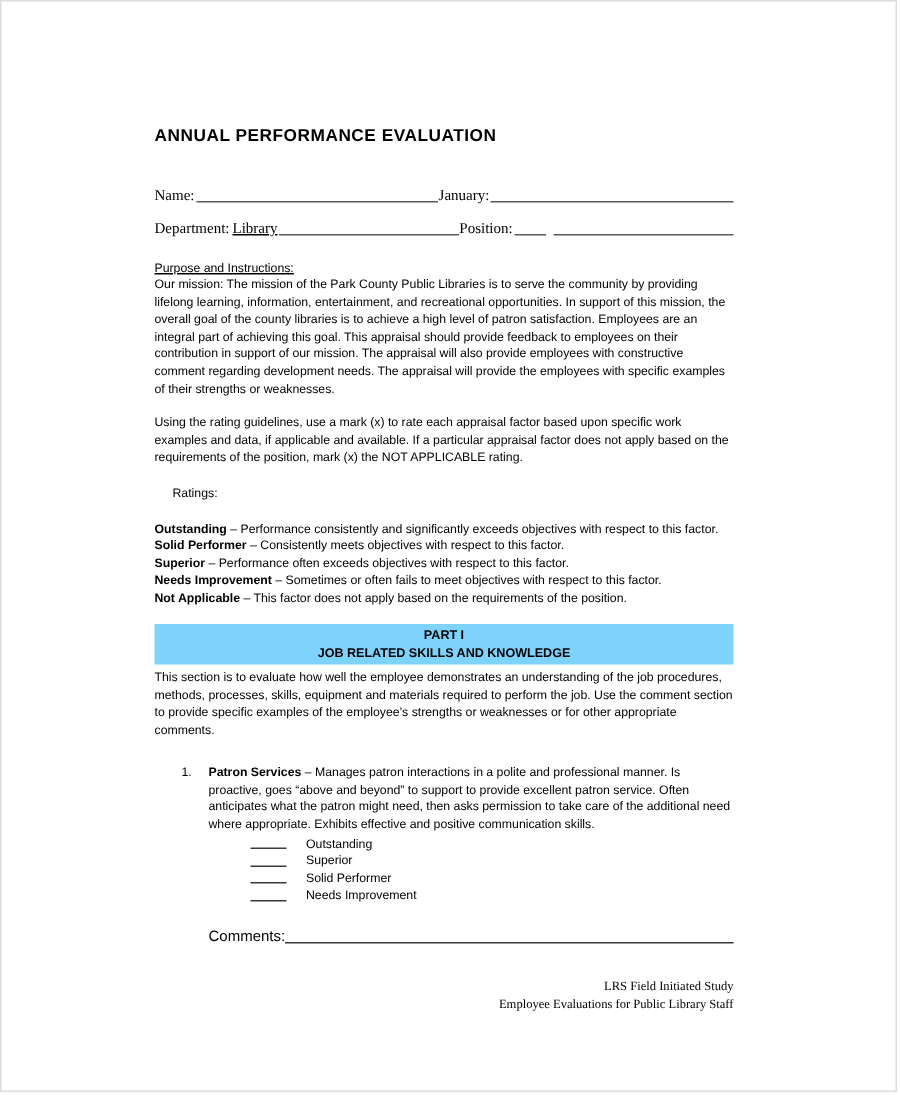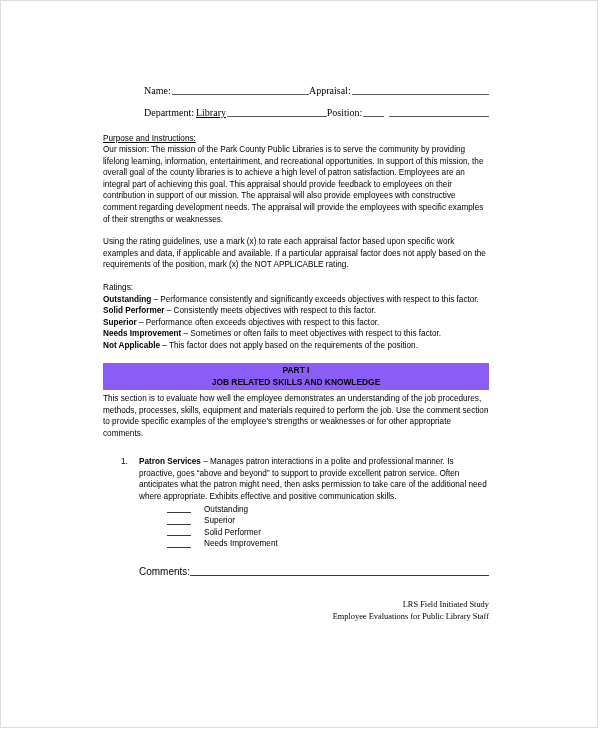--- a/index.html
+++ b/index.html
@@ -36,21 +36,20 @@
     font-size: 11.5px;
     letter-spacing: 0.35px;
     margin: 0 0 28px 0;
   }
 
   
   .form-block {
     font-family: "Liberation Serif", serif;
     font-size: 10px;
     margin-bottom: 16px;
-    margin-left: 41px;
   }
   .form-row {
     display: flex;
     align-items: flex-end;
     margin-bottom: 11px;
     white-space: nowrap;
   }
   .fld-label { flex: 0 0 auto; }
   .fld-value {
     flex: 0 0 auto;
@@ -77,32 +76,32 @@
   }
   p.body {
     font-size: 8.2px;
     line-height: 11.6px;
     margin: 0 0 11px 0;
     text-align: left;
   }
   .ratings-label {
     font-size: 8.2px;
     line-height: 11.6px;
+    margin: 12px;
+  }
+  .rating-def {
+    font-size: 8.2px;
+    line-height: 11.6px;
     margin: 0;
   }
-  .rating-def {
-    font-size: 8.2px;
-    line-height: 11.6px;
-    margin: 0;
-  }
   .rating-def b { font-weight: bold; }
 
   
   .part-bar {
-    background: #8b5cf6;
+    background: #7dd3fc;
     text-align: center;
     font-weight: bold;
     font-size: 8.4px;
     line-height: 12.2px;
     padding: 1px 0 2px 0;
     margin: 11px 0 3px 0;
   }
 
   
   .factor-list {
@@ -167,27 +166,28 @@
     margin-top: 22px;
     font-family: Liberation Serif, serif;
   }
 </style>
 </head>
 <body>
 
 <div id="page">
   <div id="sheet">
 
+    <h1 class="doc-title">ANNUAL PERFORMANCE EVALUATION</h1>
 
     <div class="form-block">
 
       <div class="form-row">
         <span class="fld-label">Name:</span>
         <span class="fld-rule"></span>
-        <span class="fld-label">Appraisal:</span>
+        <span class="fld-label">January:</span>
         <span class="fld-rule"></span>
       </div>
 
       <div class="form-row">
         <span class="fld-label">Department:</span>
         <span class="fld-value">Library</span>
         <span class="fld-rule"></span>
         <span class="fld-label">Position:</span>
         <span class="fld-rule rule-w3"></span>
         <span class="fld-rule gap"></span>

